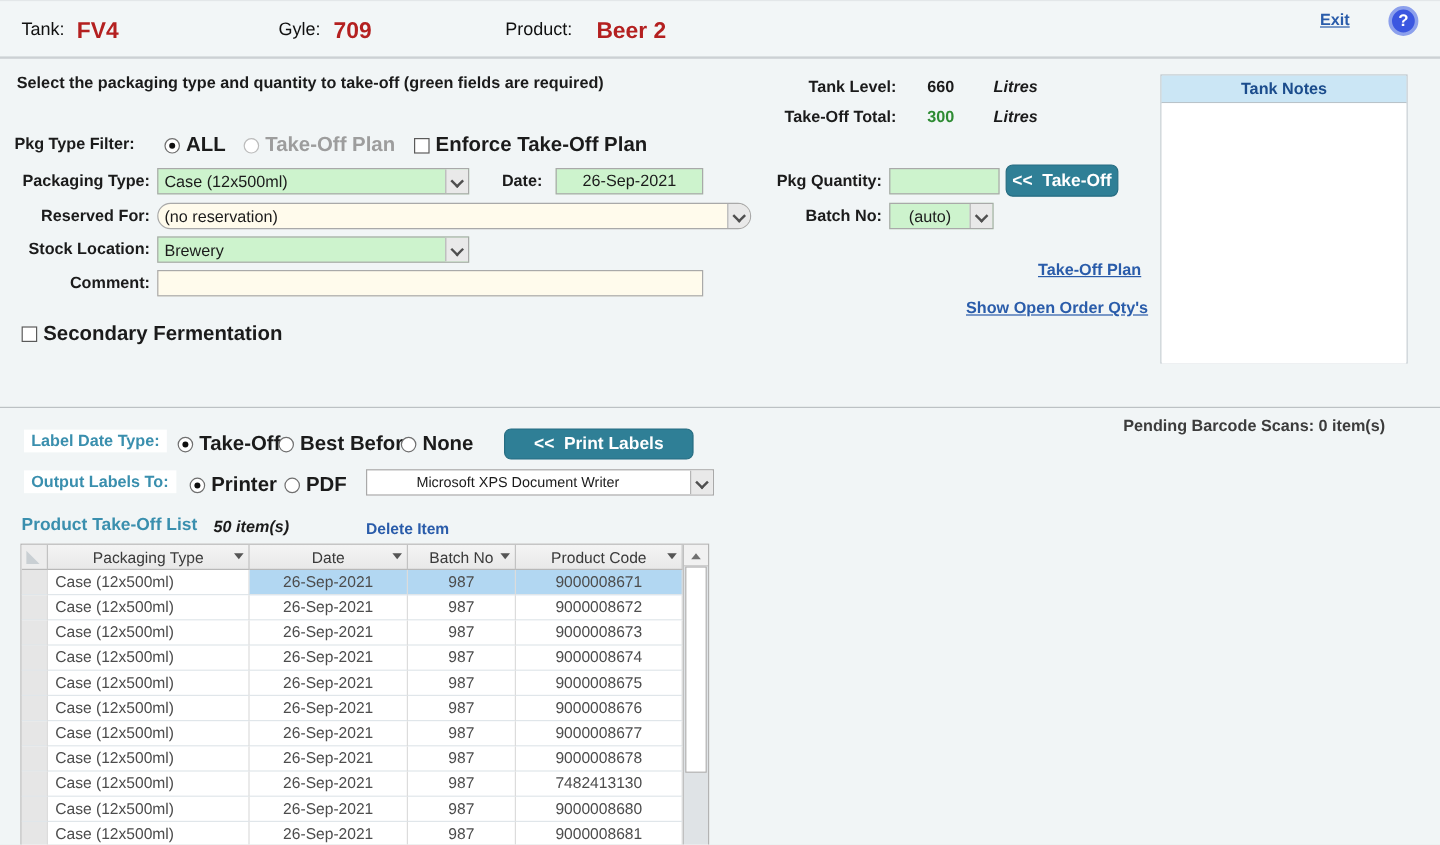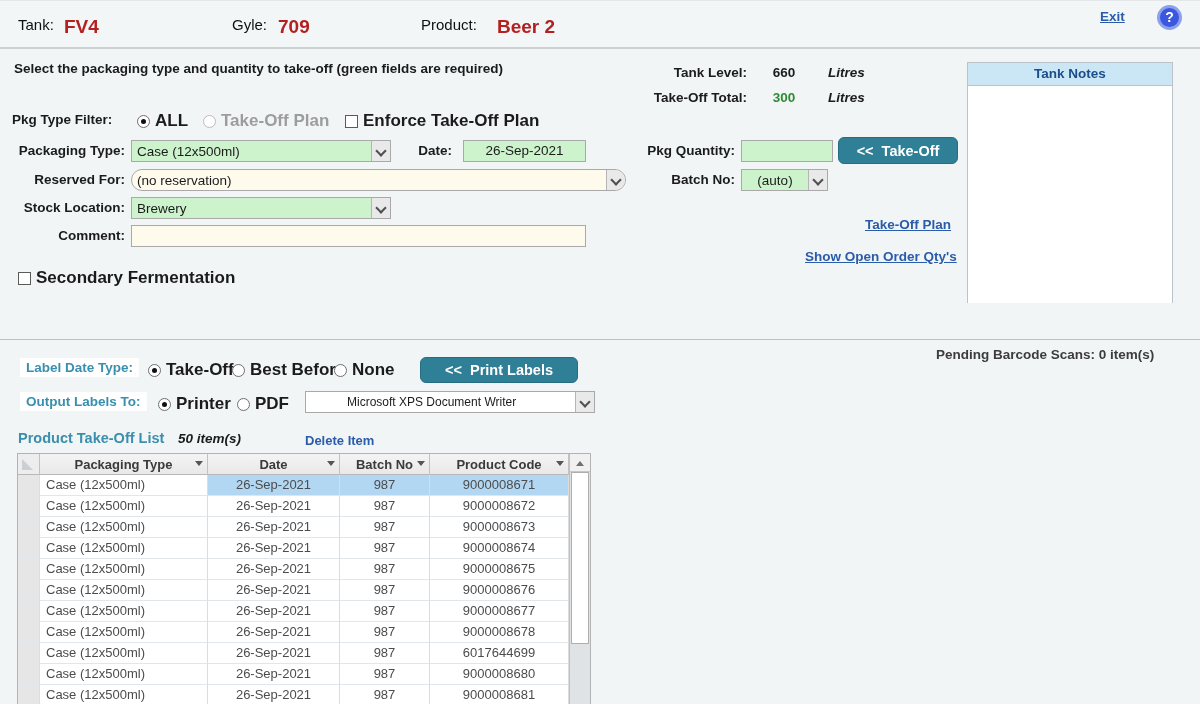--- a/index.html
+++ b/index.html
@@ -56,21 +56,21 @@
   #tank-notes { border:1px solid #b9c3c9; background:#fff; }
   #tank-notes .tn-hdr { height:23px; background:#cbe6f5; border-bottom:1px solid #b9c3c9;
                         color:#1b4c8c; font-weight:700; font-size:13.5px; text-align:center; line-height:22px; }
 
   .divider { position:absolute; left:0; width:1200px; height:0; border-top:1px solid #bcc1c4; }
 
   
   #grid { position:absolute; left:17px; top:452px; width:574px; height:252px;
           border:1px solid #b3b3b3; background:#fff; font-size:13px; color:#4c4c4c; overflow:hidden; }
   .g-row { display:flex; height:21px; }
-  .g-hdr { background:linear-gradient(#f4f4f4,#e8e8e8); color:#3a3a3a; font-weight:700;text-align:right; }
+  .g-hdr { background:linear-gradient(#f4f4f4,#e8e8e8); color:#3a3a3a; font-weight:400;text-align:right; }
   .g-hdr .g-cell { border-right:1px solid #c2c2c2; border-bottom:1px solid #b8b8b8; position:relative;
                    display:flex; align-items:center; justify-content:center; }
   .g-cell { overflow:hidden; white-space:nowrap; }
   .g-sel { width:22px; background:#e6e6e6; border-right:1px solid #c6c6c6; border-bottom:1px solid #d2d2d2; flex:none; }
   .c-pkg { width:168px; } .c-date { width:132px; } .c-batch { width:90px; } .c-code { width:139px; }
   .g-body .g-cell { border-right:1px solid #dcdcdc; border-bottom:1px solid #e0e6ea; line-height:20px; }
   .c-pkg.body { padding-left:6px; }
   .c-date.body,.c-batch.body,.c-code.body { text-align:center; }
   .g-row.selected .c-date,.g-row.selected .c-batch,.g-row.selected .c-code { background:#b2d7f2; }
   .g-row.selected .c-pkg { background:#fff; }
@@ -157,21 +157,21 @@
 
   <div class="abs opt" style="left:18px; top:267px;">
     <span class="check"></span>
     <span class="opt-lbl">Secondary Fermentation</span>
   </div>
 
   <div class="abs lbl rlbl" style="left:615px; top:142px; width:120px;">Pkg Quantity:</div>
   <div class="abs field green" style="left:741px; top:139px; width:92px;">
     <input class="bare" style="">
   </div>
-  <div class="abs teal-btn" style="left:838px; top:136px; width:120px; height:27px;">&lt;&lt;  Take-Off</div>
+  <div class="abs teal-btn" style="left:838px; top:136px; width:94px; height:27px;">&lt;&lt;  Take-Off</div>
 
   <div class="abs lbl rlbl" style="left:615px; top:171px; width:120px;">Batch No:</div>
   <div class="abs field green combo" style="left:741px; top:168px; width:87px;">
     <span class="val center">(auto)</span>
     <span class="arrowbox"></span>
   </div>
 
   <a class="abs link" style="left:865px; top:216px;">Take-Off Plan</a>
   <a class="abs link" style="left:805px; top:248px;">Show Open Order Qty's</a>
 
@@ -294,21 +294,21 @@
           <div class="g-cell c-pkg body">Case (12x500ml)</div>
           <div class="g-cell c-date body">26-Sep-2021</div>
           <div class="g-cell c-batch body">987</div>
           <div class="g-cell c-code body">9000008678</div>
         </div>
         <div class="g-row">
           <div class="g-cell g-sel"></div>
           <div class="g-cell c-pkg body">Case (12x500ml)</div>
           <div class="g-cell c-date body">26-Sep-2021</div>
           <div class="g-cell c-batch body">987</div>
-          <div class="g-cell c-code body">6017644699</div>
+          <div class="g-cell c-code body">7482413130</div>
         </div>
         <div class="g-row">
           <div class="g-cell g-sel"></div>
           <div class="g-cell c-pkg body">Case (12x500ml)</div>
           <div class="g-cell c-date body">26-Sep-2021</div>
           <div class="g-cell c-batch body">987</div>
           <div class="g-cell c-code body">9000008680</div>
         </div>
         <div class="g-row">
           <div class="g-cell g-sel"></div>

